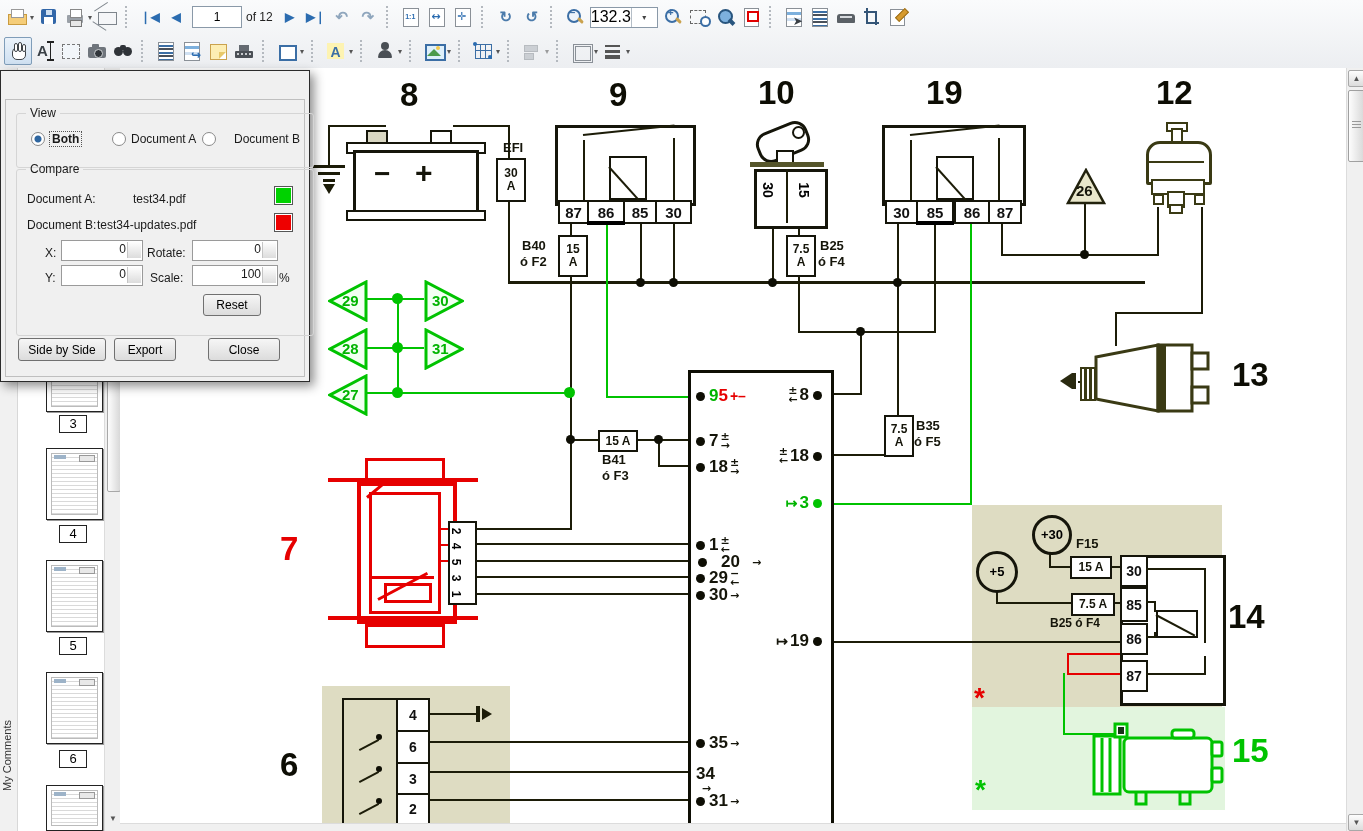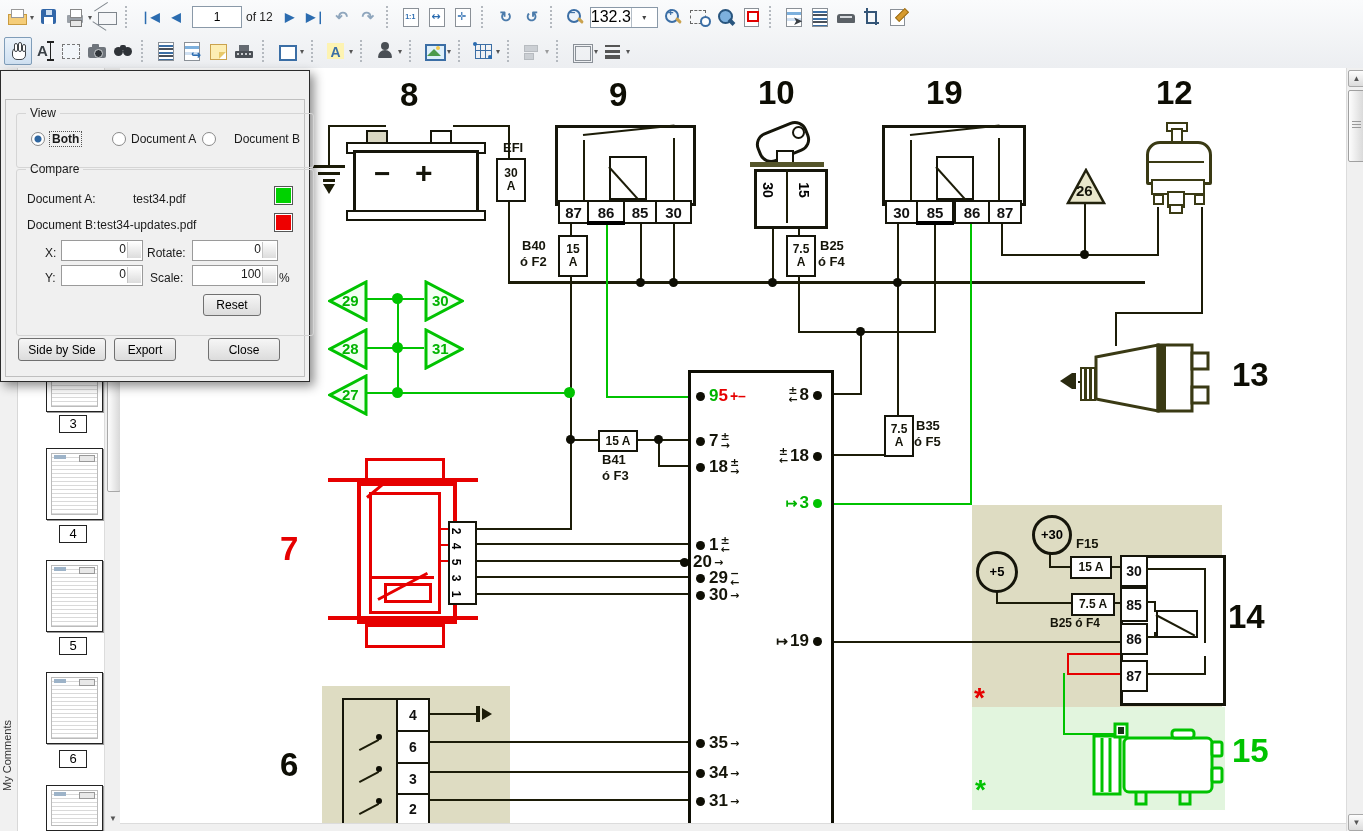--- a/index.html
+++ b/index.html
@@ -757,21 +757,21 @@
           </span>
         </div>
     <div class="pinL" style="left:576px;top:468px;">
           <span class="pdot"></span>
           <span>1</span>
           <span class="parr">
             <i>±</i>
             <i>←</i>
           </span>
         </div>
-    <div class="pinL" style="left:560px;top:485px;">
+    <div class="pinL" style="left:578px;top:485px;gap:10px;">
           <span class="pdot"></span>
           <span>20</span>
           <span class="parr">
             <i></i>
             <i>→</i>
           </span>
         </div>
     <div class="pinL" style="left:576px;top:501px;">
           <span class="pdot"></span>
           <span>29</span>
@@ -789,21 +789,21 @@
           </span>
         </div>
     <div class="pinL" style="left:576px;top:666px;">
           <span class="pdot"></span>
           <span>35</span>
           <span class="parr">
             <i></i>
             <i>→</i>
           </span>
         </div>
-    <div class="pinL" style="left:576px;top:696px;">
+    <div class="pinL" style="left:576px;top:696px;flex-direction:column;">
           <span class="pdot"></span>
           <span>34</span>
           <span class="parr">
             <i></i>
             <i>→</i>
           </span>
         </div>
     <div class="pinL" style="left:576px;top:724px;">
           <span class="pdot"></span>
           <span>31</span>

